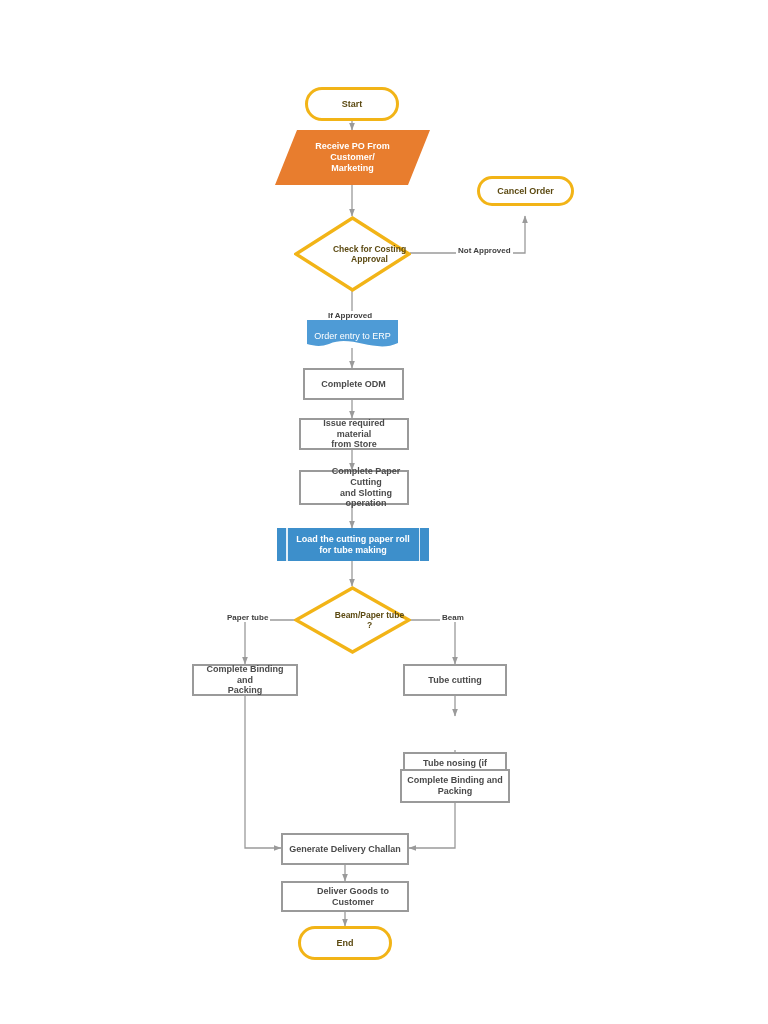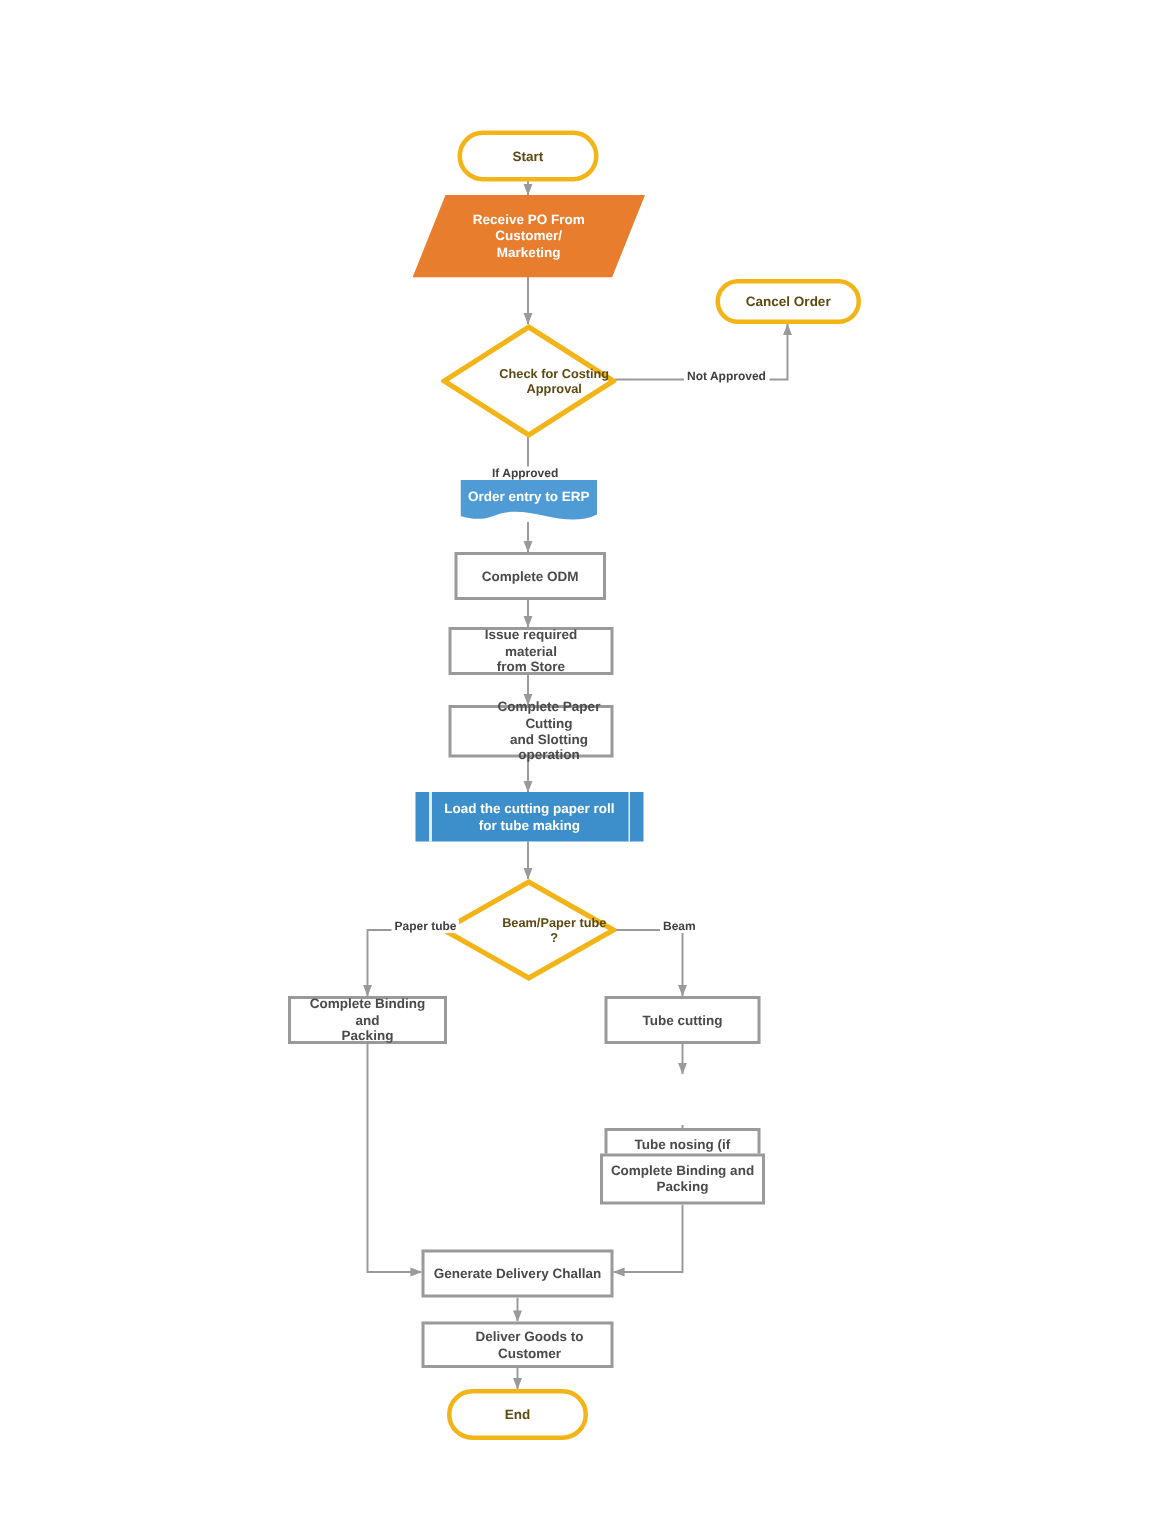--- a/index.html
+++ b/index.html
@@ -93,21 +93,22 @@
   }
   .data-shape .lbl {
     position: relative;
     z-index: 2;
   }
 
   
   .document-shape {
     color: #ffffff;
     font-size: 9px;
-    font-weight: 700;
+    font-weight: 400;
+    align-items: flex-end;
   }
   .document-shape .doc {
     position: absolute;
     left: 0; top: 0;
     width: 100%; height: 100%;
   }
   .document-shape .lbl {
     position: relative;
     z-index: 2;
     margin-bottom: 8px;
@@ -208,21 +209,21 @@
   </div>
 
   <div class="node decision" style="left:294px; top:216px; width:117px; height:76px;">
     <svg class="diamond-shape" viewBox="0 0 117 76" preserveAspectRatio="none" xmlns="http://www.w3.org/2000/svg">
       <polygon points="58.5,2 115,38 58.5,74 2,38" fill="#ffffff" stroke="#F2B417" stroke-width="3.4"></polygon>
     </svg>
     <span class="lbl">Check for Costing
 Approval</span>
   </div>
 
-  <div class="node terminator" style="left:477px; top:186px; width:97px; height:30px;">
+  <div class="node terminator" style="left:477px; top:176px; width:97px; height:30px;">
     <span class="lbl">Cancel Order</span>
   </div>
 
   <div class="node document-shape" style="left:307px; top:320px; width:91px; height:30px;">
     <svg class="doc" viewBox="0 0 91 30" preserveAspectRatio="none" xmlns="http://www.w3.org/2000/svg">
       <path d="M0,0 L91,0 L91,23 C68,34 45,14 22,24 C14,27 7,26 0,24 Z" fill="#4E9BD6"></path>
     </svg>
     <span class="lbl">Order entry to ERP</span>
   </div>
 
@@ -280,17 +281,17 @@
   </div>
 
   <div class="node terminator" style="left:298px; top:926px; width:94px; height:34px;">
     <span class="lbl">End</span>
   </div>
 
   <div class="edge-label" style="left:456px; top:246px;">Not Approved</div>
 
   <div class="edge-label" style="left:326px; top:311px;">If Approved</div>
 
-  <div class="edge-label" style="left:225px; top:613px;margin-left:36px;">Paper tube</div>
+  <div class="edge-label" style="left:225px; top:613px;">Paper tube</div>
 
   <div class="edge-label" style="left:440px; top:613px;">Beam</div>
 
 </div>
 
 </body></html>

